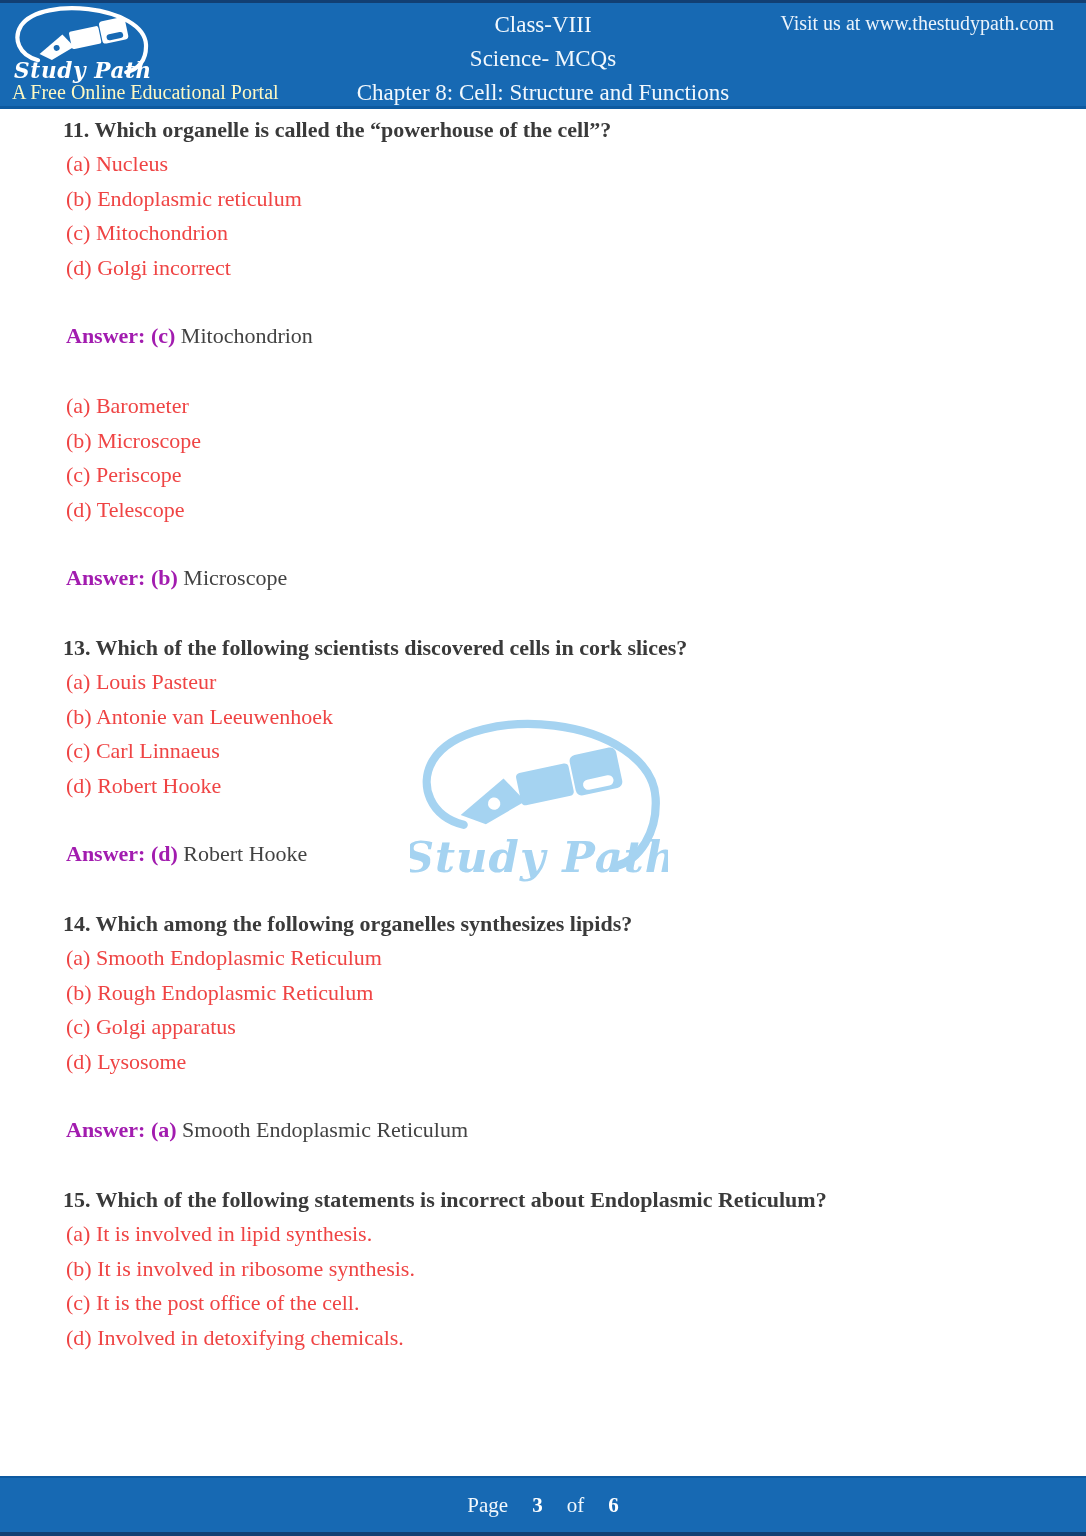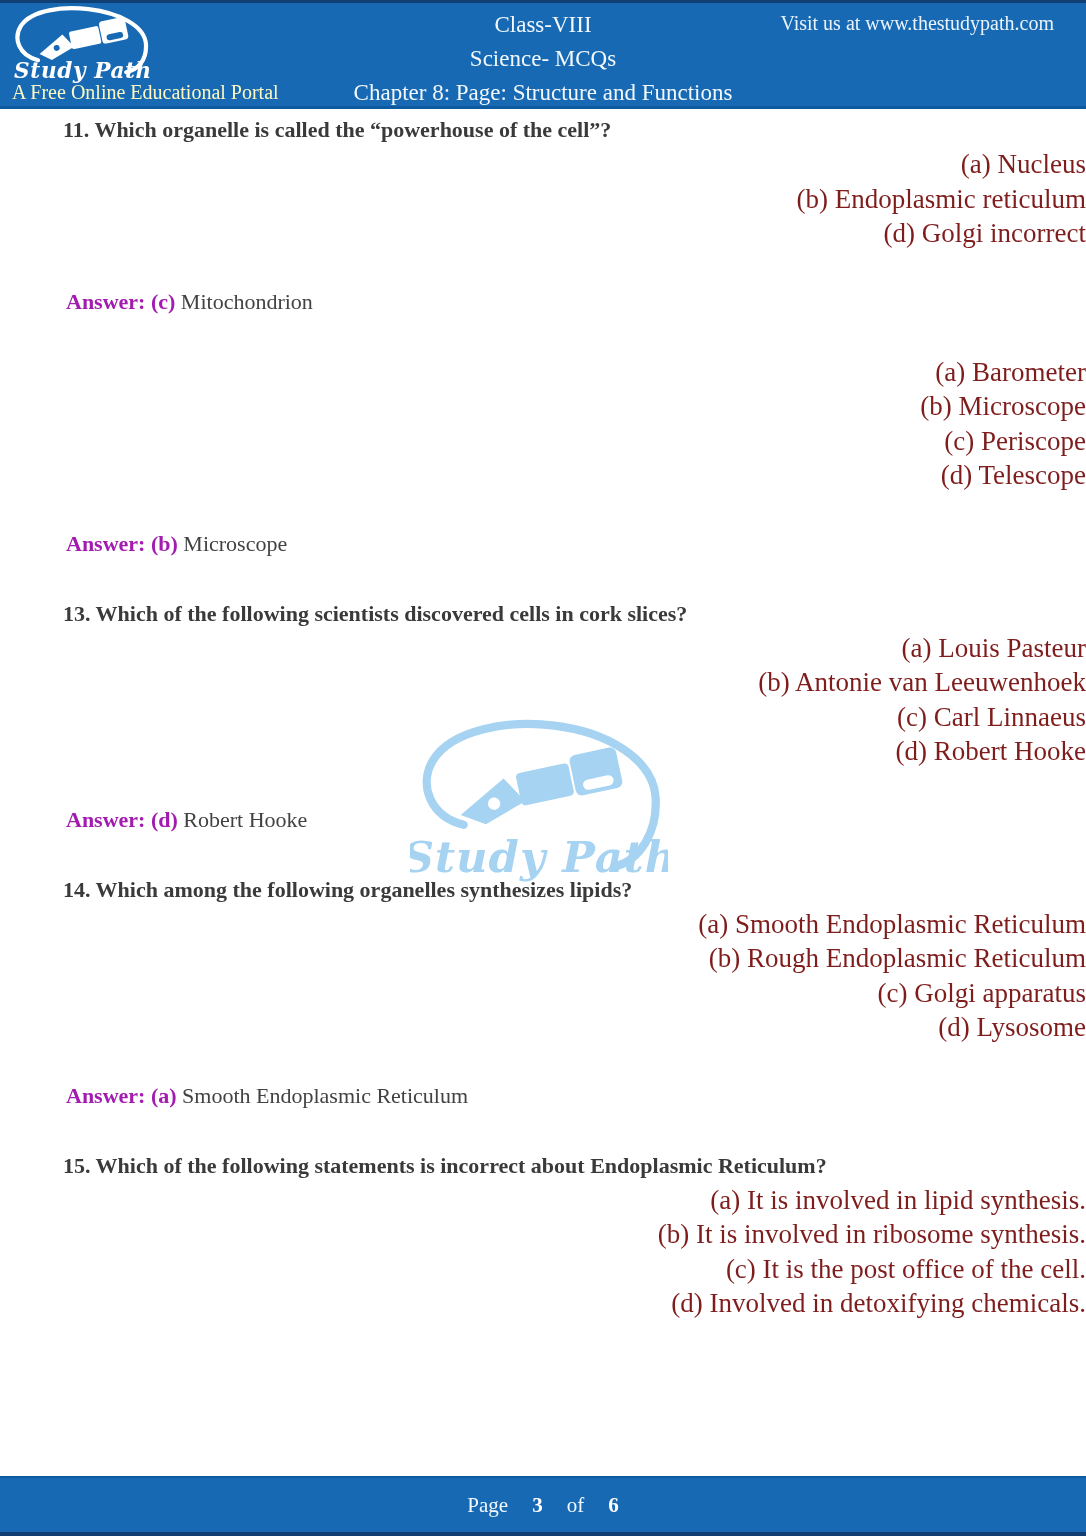--- a/index.html
+++ b/index.html
@@ -36,26 +36,26 @@
     font-family: "DejaVu Serif", serif; font-style: italic; font-weight: bold;
     letter-spacing: 1px;
   }
   .tagline {
     position: absolute; left: 4px; top: 76px;
     font-size: 20px; color: #fef9c3; white-space: nowrap;
   }
 
   
   .content { position: absolute; top: 109px; left: 0; right: 0; padding-top: 4px; z-index: 1; }
-  .question { padding-left: 63px; }
+  .question { padding-left: 63px; padding-right: 40px; }
   .q-title {
     font-size: 22px; font-weight: bold; color: #3a3a3a; line-height: 34px;
   }
   .option {
-    font-size: 27px; color: #7f1d1d; line-height: 34.5px; padding-left: 3px; text-align: right;
+    font-size: 22px; color: #ef4444; line-height: 34.5px; padding-left: 3px;
   }
   .answer {
     font-size: 22px; color: #424242; line-height: 34px;
     margin-top: 34px; margin-bottom: 36px; padding-left: 3px;
   }
   .answer-prefix { font-weight: bold; color: #a21caf; text-align: right; }
 
   
   .watermark {
     position: absolute; left: 410px; top: 712px; width: 258px; height: 176px;
@@ -97,21 +97,21 @@
           <rect x="163" y="58" width="28" height="10" rx="5" fill="#1769b3"></rect>
         </g>
         <text class="script-text" x="125" y="122" text-anchor="middle" font-size="36" fill="#ffffff">Study Path</text>
       </svg>
       <div class="tagline">A Free Online Educational Portal</div>
     </div>
 
     <div class="header-center">
       <div class="hline">Class-VIII</div>
       <div class="hline">Science- MCQs</div>
-      <div class="hline">Chapter 8: Page: Structure and Functions</div>
+      <div class="hline">Chapter 8: Cell: Structure and Functions</div>
     </div>
 
     <div class="visit">Visit us at www.thestudypath.com</div>
   </header>
 
   <div class="watermark">
     <svg viewBox="0 0 250 160" aria-hidden="true">
       <path d="M 52,104 C 20,96 8,66 22,42 C 40,12 96,2 140,8 C 190,14 236,40 238,78 C 240,112 222,138 200,144" fill="none" stroke="currentColor" stroke-width="8" stroke-linecap="round"></path>
       <g transform="rotate(-12 125 62)">
         <polygon points="44,78 92,52 108,78 66,92" fill="currentColor"></polygon>
@@ -123,20 +123,21 @@
       <text class="script-text" x="126" y="150" text-anchor="middle" font-size="42" fill="currentColor">Study Path</text>
     </svg>
   </div>
 
   <main class="content">
 
     <section class="question">
       <div class="q-title">11. Which organelle is called the “powerhouse of the cell”?</div>
       <div class="option">(a) Nucleus</div>
       <div class="option">(b) Endoplasmic reticulum</div>
+      <div class="option">(c) Mitochondrion</div>
       <div class="option">(d) Golgi incorrect</div>
       <div class="answer"><span class="answer-prefix">Answer: (c)</span><span class="answer-text"> Mitochondrion</span></div>
     </section>
 
     <section class="question">
       <div class="option">(a) Barometer</div>
       <div class="option">(b) Microscope</div>
       <div class="option">(c) Periscope</div>
       <div class="option">(d) Telescope</div>
       <div class="answer"><span class="answer-prefix">Answer: (b)</span><span class="answer-text"> Microscope</span></div>

